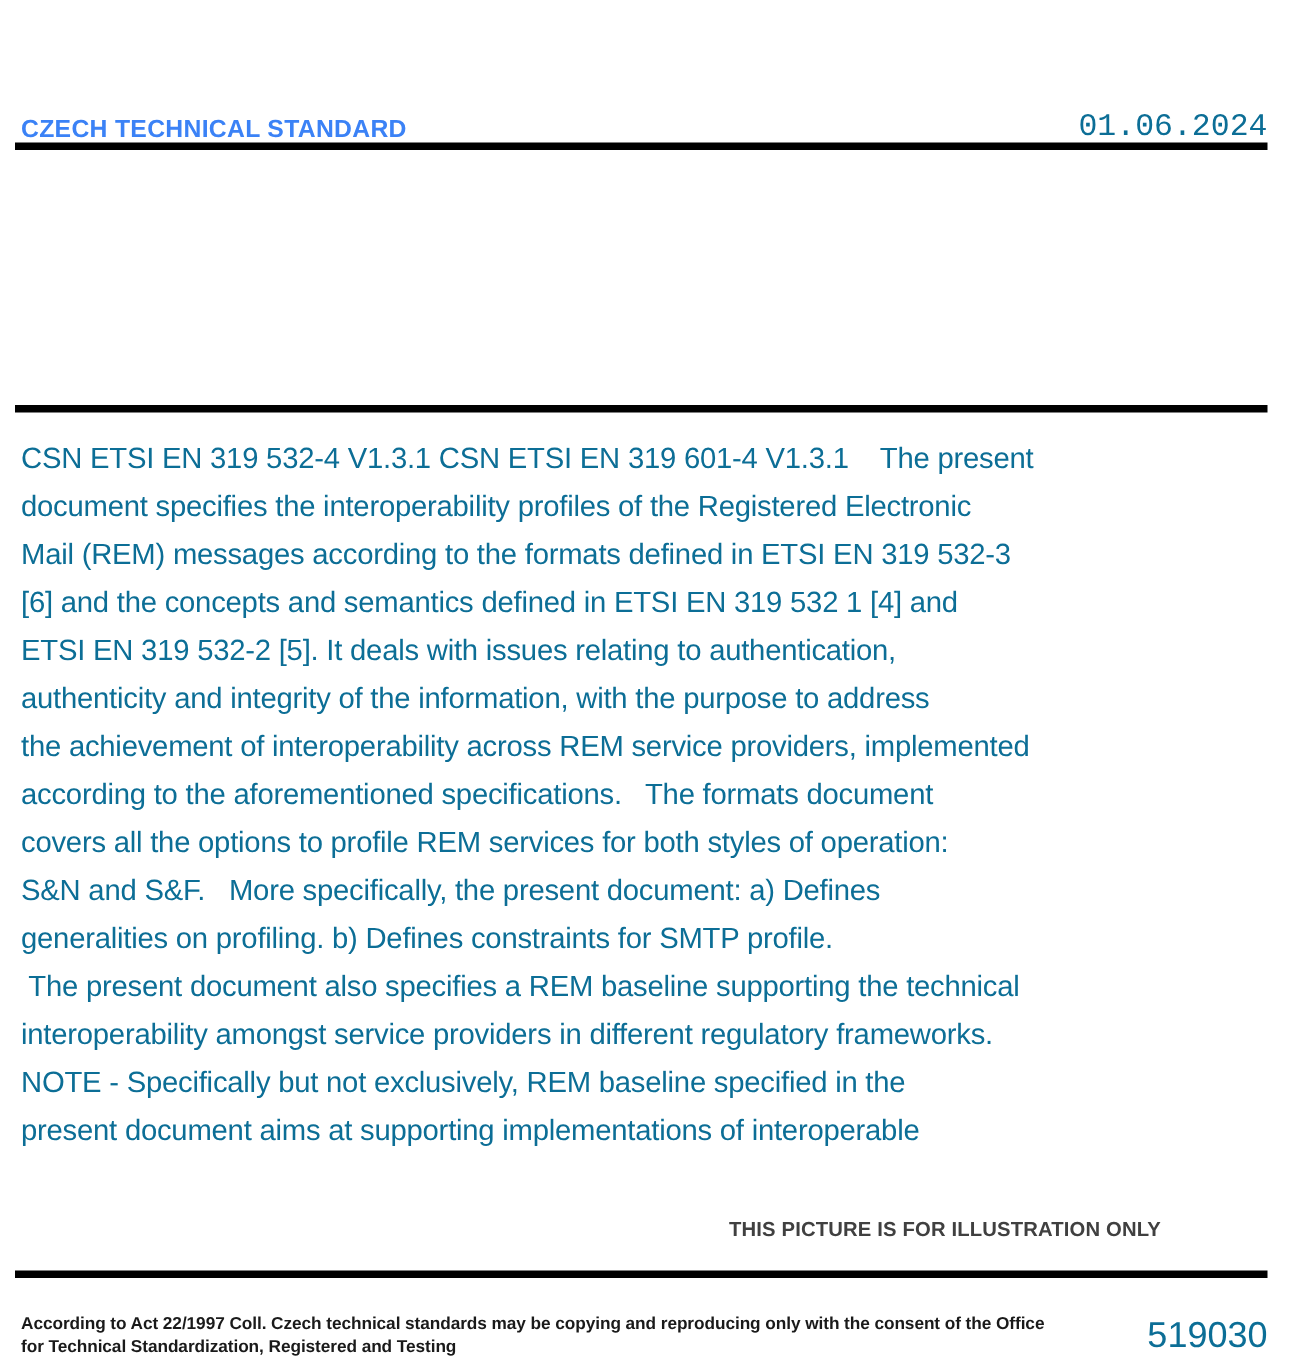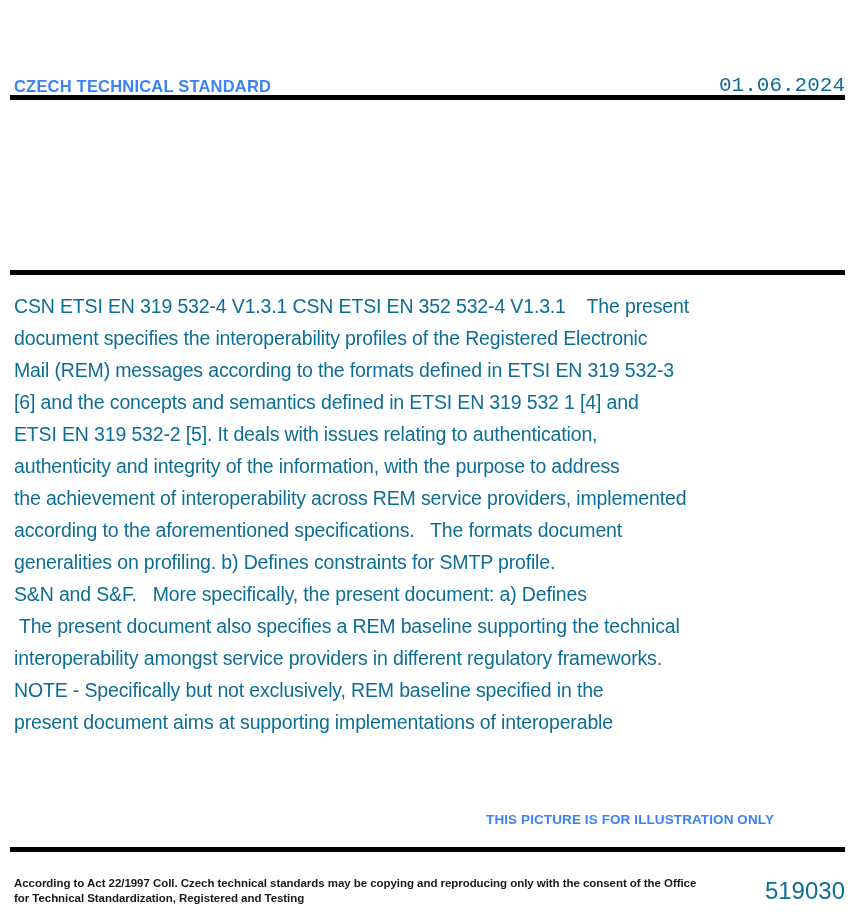--- a/index.html
+++ b/index.html
@@ -123,21 +123,21 @@
     left: 0;
     top: 812px;
     width: 865px;
     box-sizing: border-box;
     padding-right: 91px;
     text-align: right;
     font-family: "Liberation Sans", sans-serif;
     font-weight: bold;
     font-size: 13.5px;
     letter-spacing: 0.1px;
-    color: #3b82f6;
+    color: #404040;
     white-space: nowrap;
   }
 
   
   .rule-footer { top: 847px; }
 
   .footer {
     position: absolute;
     left: 0;
     top: 876px;
@@ -180,30 +180,31 @@
     <div class="header-title">CZECH TECHNICAL STANDARD</div>
     <div class="header-date">01.06.2024</div>
   </div>
 
   <div class="rule-thick rule-header"></div>
 
 
   <div class="rule-thick rule-body-top"></div>
 
   <div class="abstract">
-    <div class="abstract-line">CSN ETSI EN 319 532-4 V1.3.1 CSN ETSI EN 352 532-4 V1.3.1    The present</div>
+    <div class="abstract-line">CSN ETSI EN 319 532-4 V1.3.1 CSN ETSI EN 319 601-4 V1.3.1    The present</div>
     <div class="abstract-line">document specifies the interoperability profiles of the Registered Electronic</div>
     <div class="abstract-line">Mail (REM) messages according to the formats defined in ETSI EN 319 532-3</div>
     <div class="abstract-line">[6] and the concepts and semantics defined in ETSI EN 319 532 1 [4] and</div>
     <div class="abstract-line">ETSI EN 319 532-2 [5]. It deals with issues relating to authentication,</div>
     <div class="abstract-line">authenticity and integrity of the information, with the purpose to address</div>
     <div class="abstract-line">the achievement of interoperability across REM service providers, implemented</div>
     <div class="abstract-line">according to the aforementioned specifications.   The formats document</div>
+    <div class="abstract-line">covers all the options to profile REM services for both styles of operation:</div>
+    <div class="abstract-line">S&amp;N and S&amp;F.   More specifically, the present document: a) Defines</div>
     <div class="abstract-line">generalities on profiling. b) Defines constraints for SMTP profile.</div>
-    <div class="abstract-line">S&amp;N and S&amp;F.   More specifically, the present document: a) Defines</div>
     <div class="abstract-line"> The present document also specifies a REM baseline supporting the technical</div>
     <div class="abstract-line">interoperability amongst service providers in different regulatory frameworks.</div>
     <div class="abstract-line">NOTE - Specifically but not exclusively, REM baseline specified in the</div>
     <div class="abstract-line">present document aims at supporting implementations of interoperable</div>
   </div>
 
   <div class="illustration-notice">THIS PICTURE IS FOR ILLUSTRATION ONLY</div>
 
   <div class="rule-thick rule-footer"></div>
 

